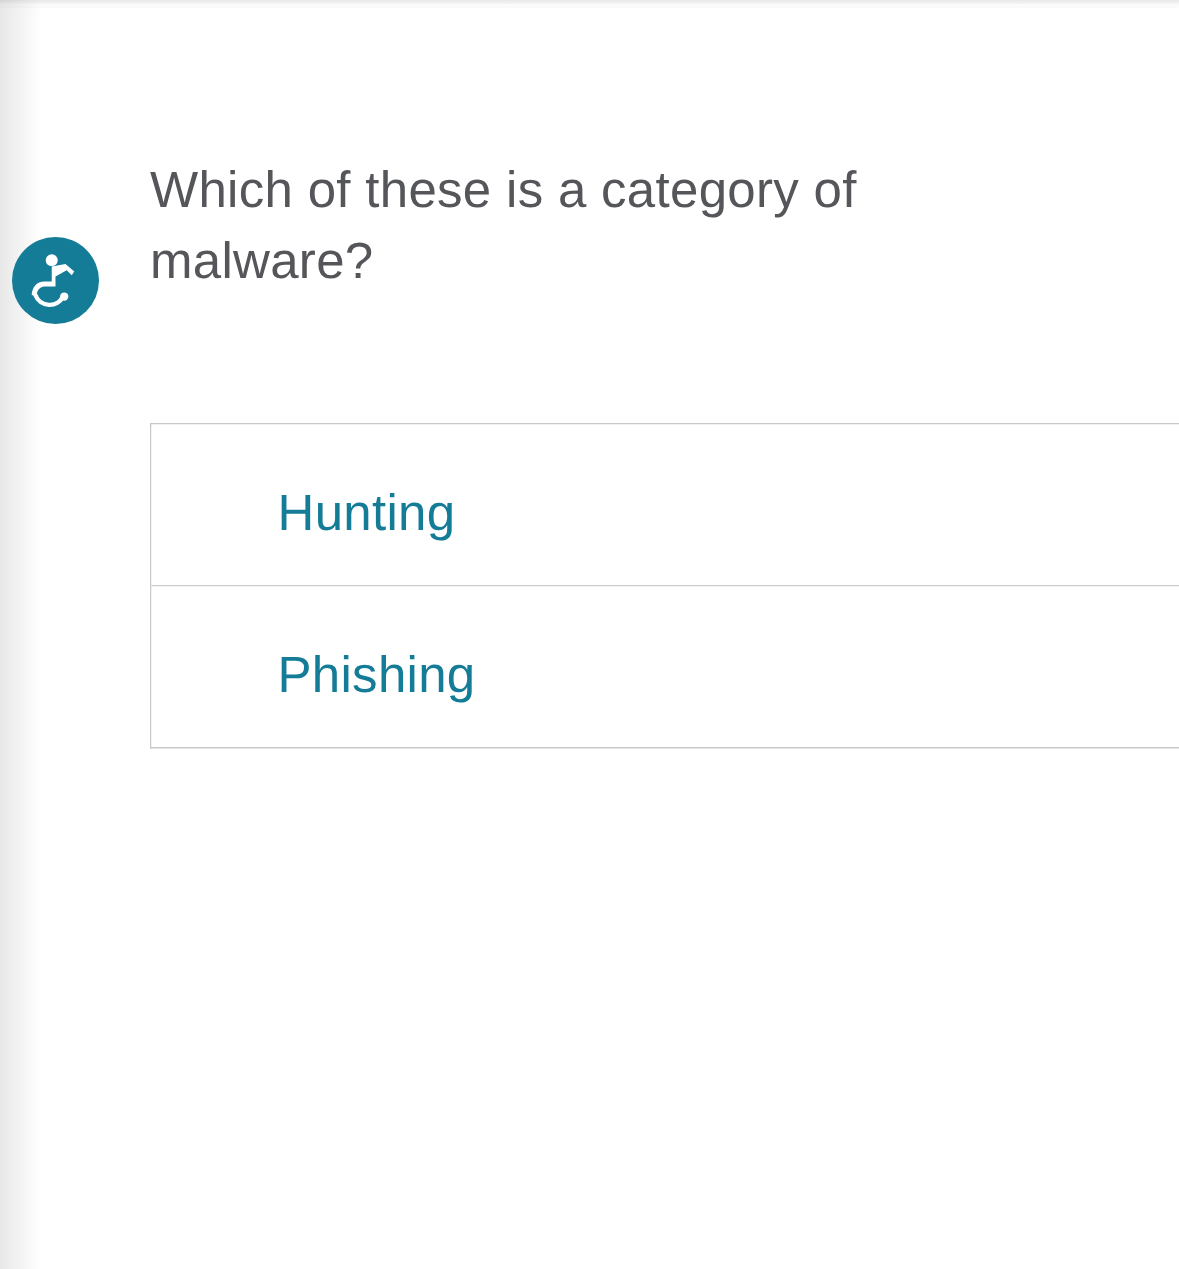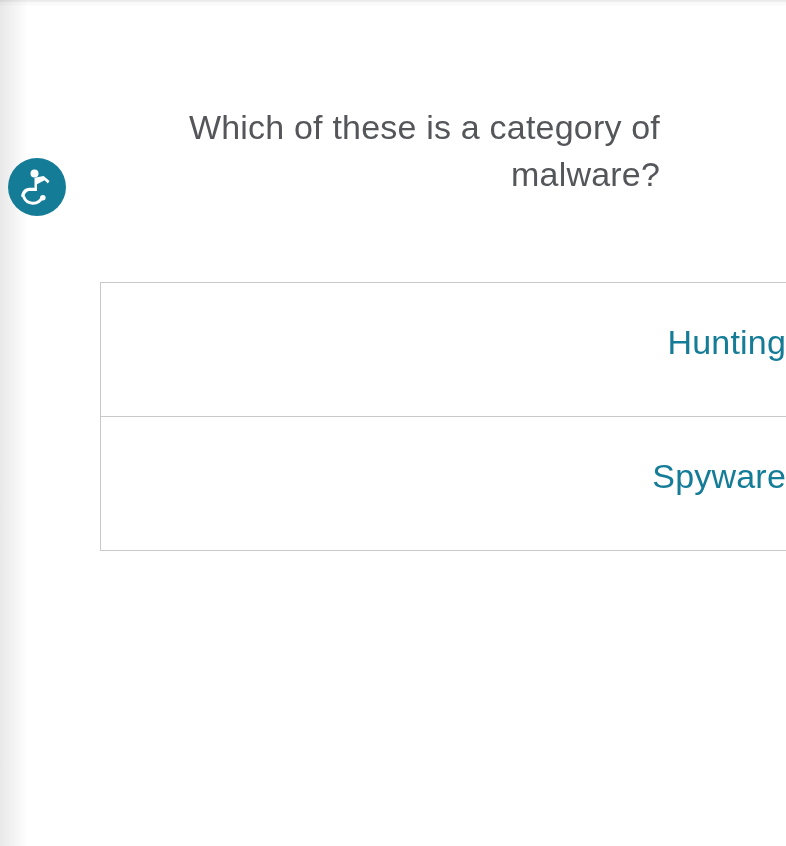--- a/index.html
+++ b/index.html
@@ -29,38 +29,37 @@
       top: 0;
       bottom: 0;
       left: 0;
       width: 28px;
       background: linear-gradient(to right, rgba(0,0,0,0.09), rgba(0,0,0,0.0));
       pointer-events: none;
     }
     .content {
       padding: 104px 0 0 100px;
       position: relative;
-      text-align: right;
     }
     .question {
       font-size: 34px;
       font-weight: 300;
       color: #55565a;
       line-height: 1.38;
       letter-spacing: 0.2px;
       margin-bottom: 84px;
       max-width: 560px;
     }
     .options {
       border: 1px solid #c9c9c9;
       border-right: none;
     }
     .option {
       border-bottom: 1px solid #c9c9c9;
-      padding: 40px 0 54px 84px;
+      padding: 40px 0 28px 84px;
       cursor: pointer;
       background: #ffffff;
     }
     .option:last-child {
       border-bottom: none;
     }
     .option-label {
       font-size: 34px;
       font-weight: 400;
       color: #147c97;
@@ -103,16 +102,16 @@
   </span>
 </button>
 
 <main class="content">
   <h1 class="question">Which of these is a category of malware?</h1>
   <div class="options">
     <div class="option">
       <span class="option-label">Hunting</span>
     </div>
     <div class="option">
-      <span class="option-label">Spyware</span>
+      <span class="option-label">Phishing</span>
     </div>
   </div>
 </main>
 
 </body></html>

